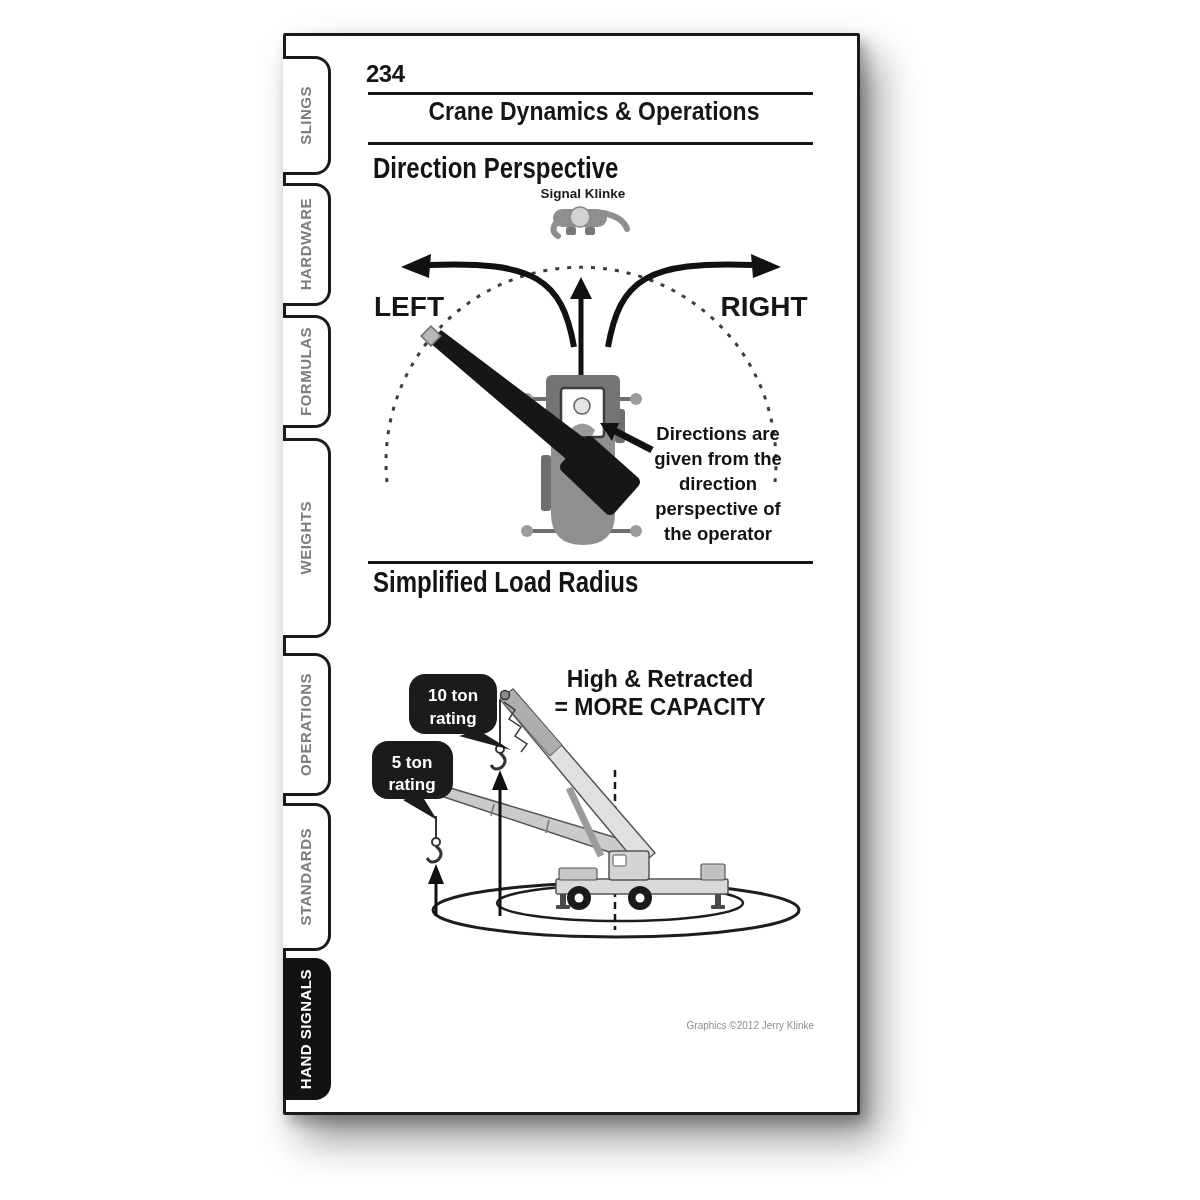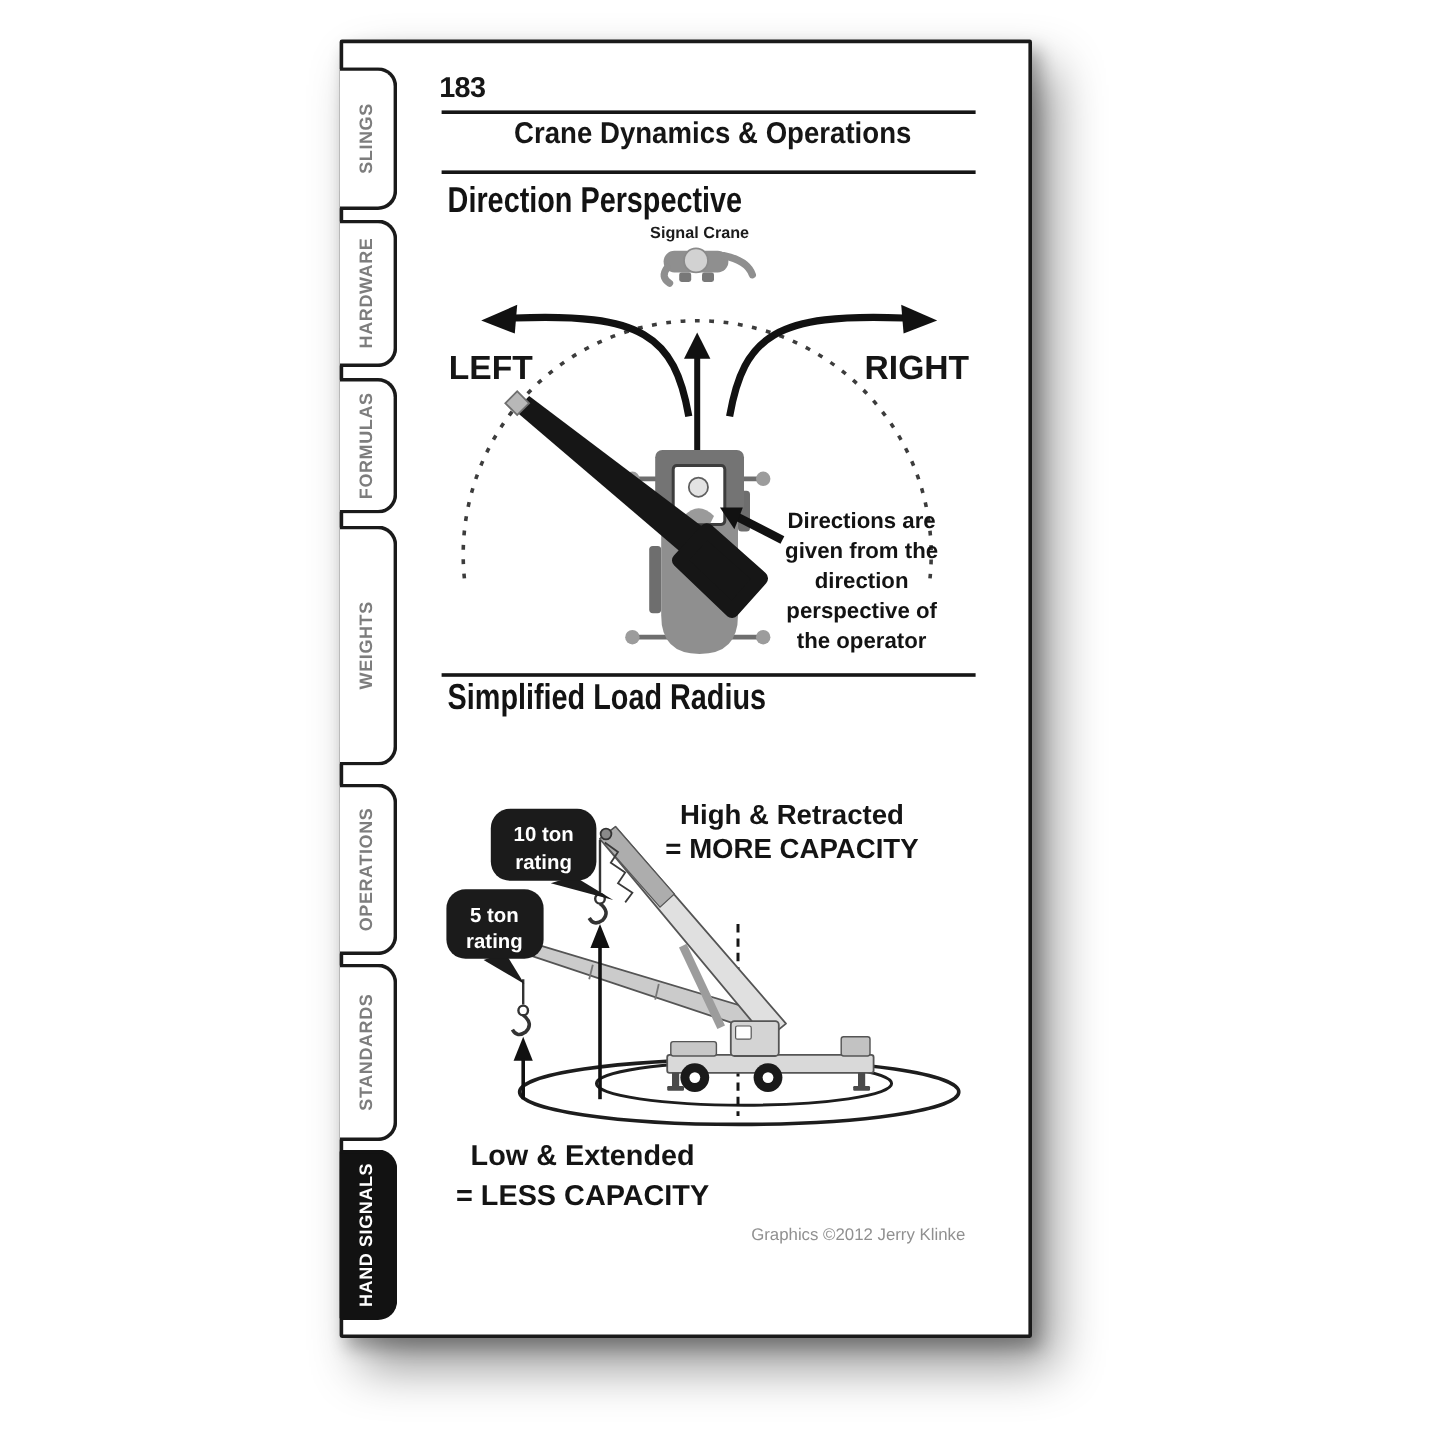--- a/index.html
+++ b/index.html
@@ -30,22 +30,22 @@
   .section-heading { position:absolute; left:87px; }
   .section-heading span { display:inline-block; font-size:30px; font-weight:800; color:#131313;
                           transform:scaleX(.8); transform-origin:left center; white-space:nowrap; }
   .signal-label { position:absolute; left:212px; top:150px; width:170px; text-align:center;
                   font-size:13.5px; font-weight:bold; color:#1b1b1b; }
   .svg-direction { position:absolute; left:77px; top:163px; width:455px; height:362px; }
   .svg-load      { position:absolute; left:77px; top:622px; width:455px; height:292px; }
   svg text { font-family:"Liberation Sans", sans-serif; }
   .low-text { position:absolute; left:57px; top:911px; width:285px; text-align:center;
               font-size:24px; font-weight:bold; color:#141414; line-height:33px; }
-  .copyright { position:absolute; left:340px; top:984px; width:188px; text-align:left;
-               font-size:14px; color:#909090; }
+  .copyright { position:absolute; left:340px; top:984px; width:188px; text-align:right;
+               font-size:10px; color:#909090; }
 </style>
 </head>
 <body>
 
 <div class="stage">
   <div class="card">
 
     <div>
       <div class="tab" style="top:20px;height:119px">
           <span class="tab-label">SLINGS</span>
@@ -63,27 +63,27 @@
           <span class="tab-label">OPERATIONS</span>
         </div>
       <div class="tab" style="top:767px;height:148px">
           <span class="tab-label">STANDARDS</span>
         </div>
       <div class="tab active" style="top:922px;height:142px">
           <span class="tab-label">HAND SIGNALS</span>
         </div>
     </div>
 
-    <div class="page-number">183</div>
+    <div class="page-number">234</div>
     <div class="rule" style="top:56px"></div>
     <div class="title-row"><span>Crane Dynamics &amp; Operations</span></div>
     <div class="rule" style="top:106px"></div>
 
     <div class="section-heading" style="top:115px"><span>Direction Perspective</span></div>
-    <div class="signal-label">Signal Crane</div>
+    <div class="signal-label">Signal Klinke</div>
 
     <svg class="svg-direction" viewBox="0 0 455 362">
 
       <g>
         <rect x="190" y="10" width="54" height="18" rx="9" fill="#8f8f8f"></rect>
         <path d="M193 24 q -6 8 2 13" stroke="#8f8f8f" stroke-width="6" fill="none" stroke-linecap="round"></path>
         <path d="M240 14 q 20 4 24 16" stroke="#8f8f8f" stroke-width="6" fill="none" stroke-linecap="round"></path>
         <rect x="203" y="28" width="10" height="8" rx="2" fill="#787878"></rect>
         <rect x="222" y="28" width="10" height="8" rx="2" fill="#787878"></rect>
         <circle cx="217" cy="18" r="10" fill="#d2d2d2" stroke="#8a8a8a" stroke-width="1.5"></circle>
@@ -206,20 +206,16 @@
         <text x="90" y="66" font-size="17" font-weight="bold" text-anchor="middle" fill="#ffffff">rating</text>
       </g>
       <g>
         <polygon points="58,136 74,162 40,142" fill="#1b1b1b"></polygon>
         <rect x="9" y="83" width="81" height="58" rx="16" fill="#1b1b1b"></rect>
         <text x="49" y="110" font-size="17" font-weight="bold" text-anchor="middle" fill="#ffffff">5 ton</text>
         <text x="49" y="132" font-size="17" font-weight="bold" text-anchor="middle" fill="#ffffff">rating</text>
       </g>
     </svg>
 
-    <div class="low-text">
-      <div>Low &amp; Extended</div>
-      <div>= LESS CAPACITY</div>
-    </div>
 
     <div class="copyright">Graphics ©2012 Jerry Klinke</div>
   </div>
 </div>
 
 </body></html>

